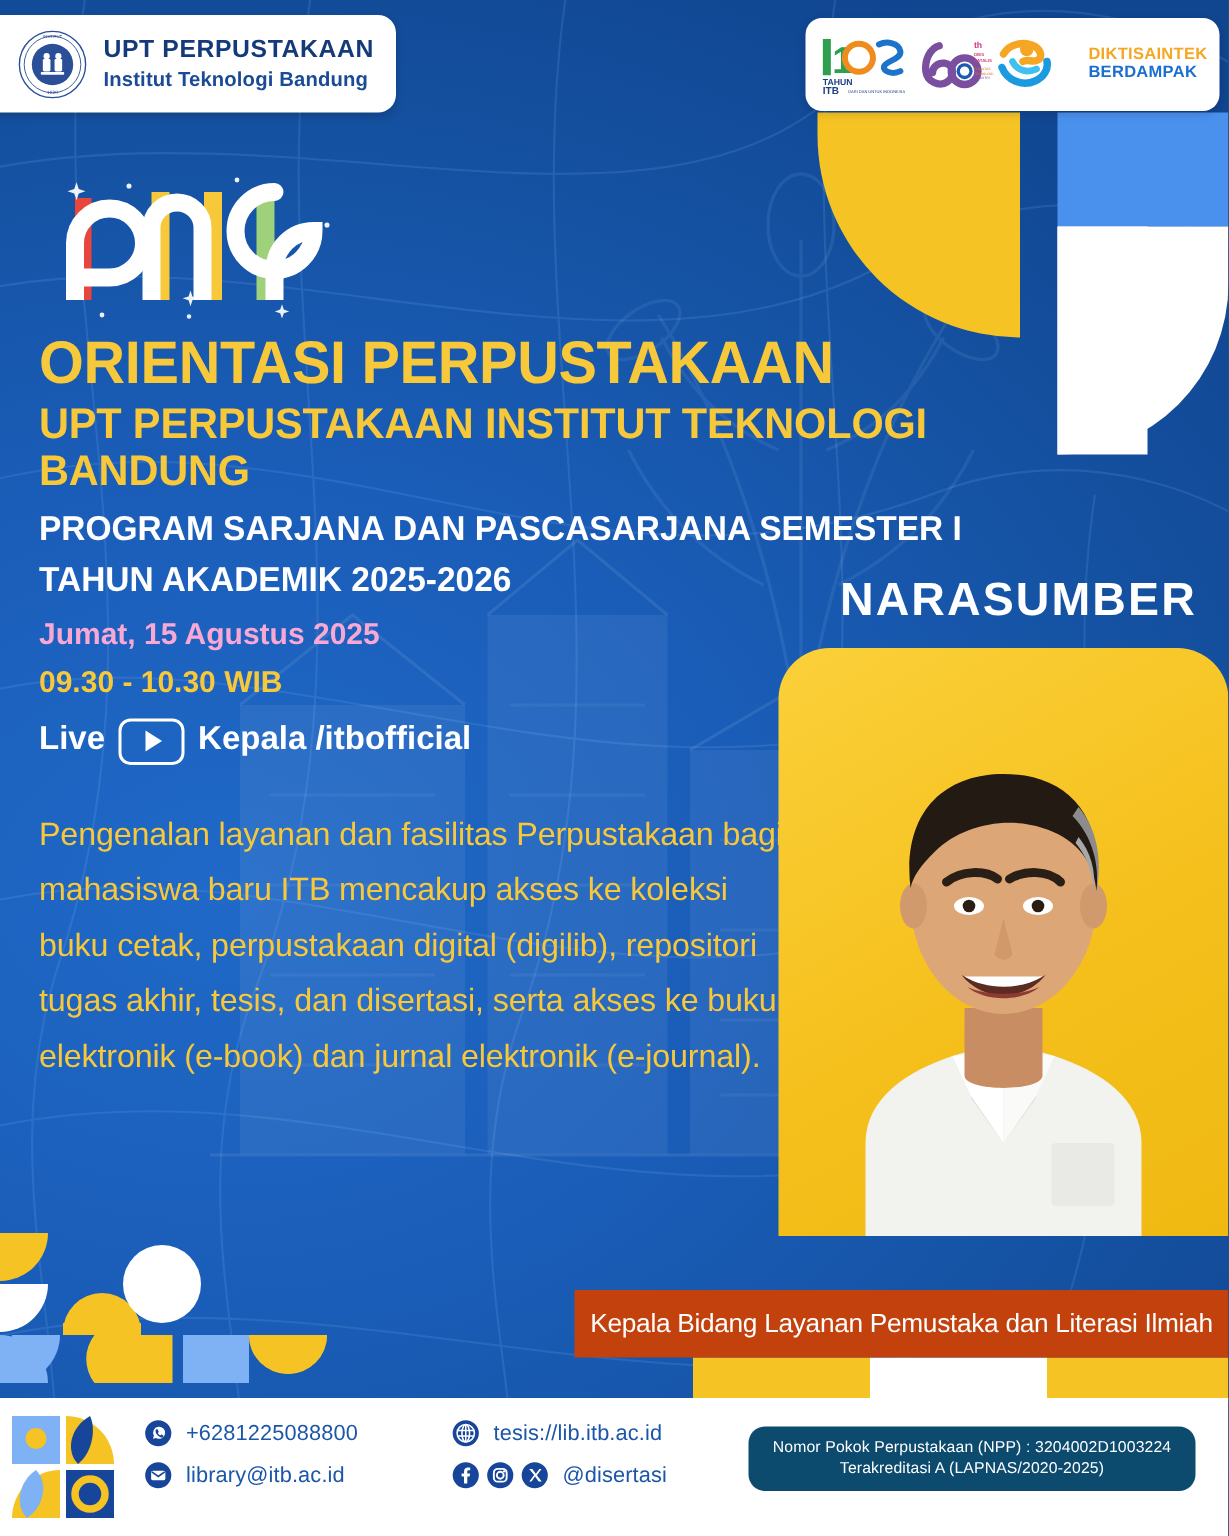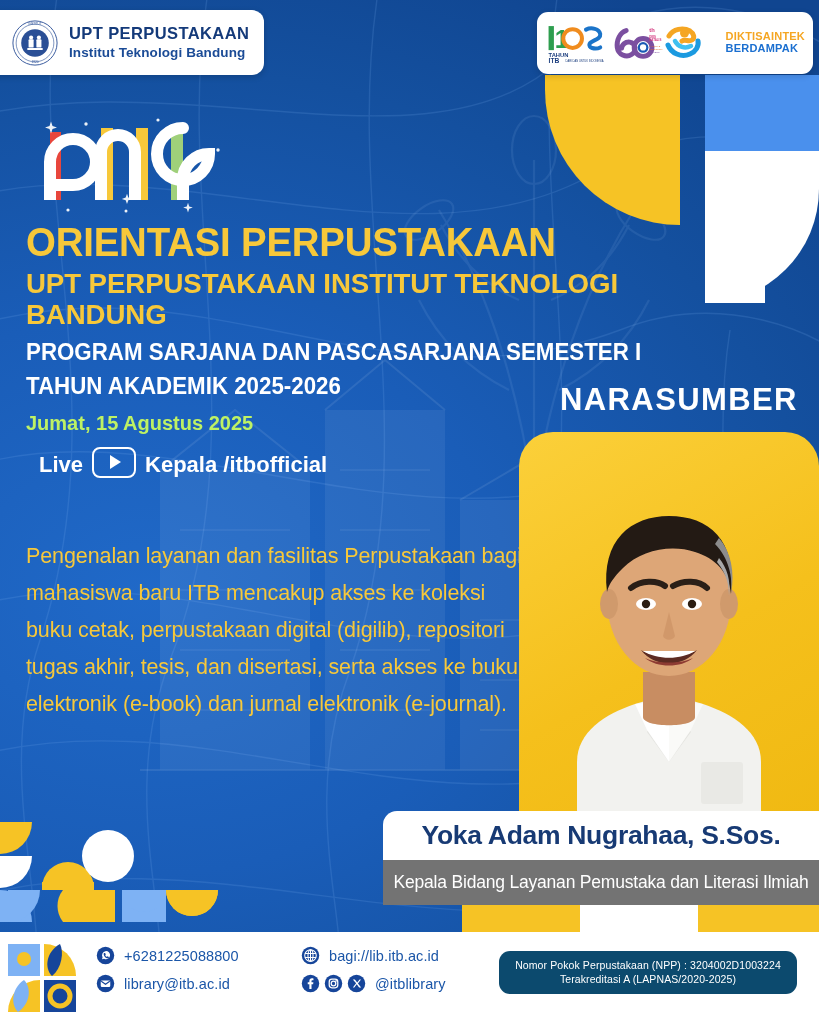--- a/index.html
+++ b/index.html
@@ -98,31 +98,30 @@
     font-size:23px; font-weight:bold; color:#ffffff;
     line-height:1.18; margin-top:9px;
     transform:scaleX(.97); transform-origin:left center;
   }
   .h-year {
     font-size:23px; font-weight:bold; color:#ffffff;
     line-height:1.18; margin-top:7px;
     transform:scaleX(.97); transform-origin:left center;
   }
   .h-date {
-    font-size:20px; font-weight:bold; color:#bef264;
+    font-size:20px; font-weight:bold; color:#f9a8d4;
     margin-top:11px;
   }
   .h-time {
     font-size:20px; font-weight:bold; color:#f7c83a;
     margin-top:9px;
   }
   .h-live {
-    display:flex; align-items:flex-end; gap:9px;
+    display:flex; align-items:flex-start; gap:9px;
     margin-top:12px;
-    margin-left:13px;
   }
   .h-live .lbl { font-size:22px; font-weight:bold; color:#fff; }
   .yt-box {
     width:44px; height:31px;
     border:2.6px solid #fff; border-radius:8px;
     display:flex; align-items:center; justify-content:center;
   }
   .yt-tri {
     width:0; height:0;
     border-left:11px solid #fff;
@@ -170,21 +169,21 @@
     border-top-left-radius:14px;
     display:flex; align-items:center; justify-content:center;
   }
   .name-white span {
     font-size:26.5px; font-weight:bold; color:#173a74;
     letter-spacing:-.3px;
   }
   .name-blue {
     position:absolute; left:383px; top:860px;
     width:436px; height:45px;
-    background:#737373;
+    background:#c2410c;
     display:flex; align-items:center; justify-content:center;
   }
   .name-blue span {
     font-size:17.5px; color:#ffffff; letter-spacing:-.2px;
   }
 
   
   .deco { position:absolute; left:0; top:822px; width:230px; height:115px; }
 
   
@@ -367,20 +366,21 @@
       <circle cx="98" cy="99" r="1.5"></circle>
     </g>
   </svg>
 
   <div class="headline">
     <div class="h-title">ORIENTASI PERPUSTAKAAN</div>
     <div class="h-sub">UPT PERPUSTAKAAN INSTITUT TEKNOLOGI BANDUNG</div>
     <div class="h-prog">PROGRAM SARJANA DAN PASCASARJANA SEMESTER I</div>
     <div class="h-year">TAHUN AKADEMIK 2025-2026</div>
     <div class="h-date">Jumat, 15 Agustus 2025</div>
+    <div class="h-time">09.30 - 10.30 WIB</div>
     <div class="h-live">
       <span class="lbl">Live</span>
       <span class="yt-box">
         <span class="yt-tri"></span>
       </span>
       <span class="lbl">Kepala /itbofficial</span>
     </div>
   </div>
 
   <div class="body-par">Pengenalan layanan dan fasilitas Perpustakaan bagi mahasiswa baru ITB mencakup akses ke koleksi buku cetak, perpustakaan digital (digilib), repositori tugas akhir, tesis, dan disertasi, serta akses ke buku elektronik (e-book) dan jurnal elektronik (e-journal).</div>
@@ -421,23 +421,20 @@
       <path d="M122,218 C136,236 164,236 178,218 C166,226 134,226 122,218 Z" fill="#5c2b22"></path>
       <path d="M124,219 C138,228 162,228 176,219 Z" fill="#ffffff"></path>
       <path d="M126,226 C138,236 162,236 174,226 C162,232 138,232 126,226 Z" fill="#8d3b32"></path>
     </svg>
   </div>
 
   <div class="stripe s1"></div>
   <div class="stripe s2"></div>
   <div class="stripe s3"></div>
 
-  <div class="name-white">
-    <span>Yoka Adam Nugrahaa, S.Sos.</span>
-  </div>
   <div class="name-blue">
     <span>Kepala Bidang Layanan Pemustaka dan Literasi Ilmiah</span>
   </div>
 
   <svg class="deco" viewBox="0 0 230 115">
     <path d="M0,0 L32,0 A32,32 0 0,1 0,32 Z" fill="#f6c325"></path>
     <path d="M0,34 L32,34 A32,32 0 0,1 0,66 Z" fill="#ffffff"></path>
     <path d="M0,68 A32,32 0 0,0 32,100 L32,68 Z" fill="#7eb2f4" transform="rotate(180 16 84)"></path>
     <path d="M42,68 L74,68 A32,32 0 0,1 42,100 Z" fill="#7eb2f4" opacity="0"></path>
     <path d="M8,68 L40,68 A32,32 0 0,1 8,100 Z" fill="#7eb2f4"></path>
@@ -485,21 +482,21 @@
 
       <div class="ct">
         <svg width="19" height="19" viewBox="0 0 24 24">
           <circle cx="12" cy="12" r="11" fill="#16459a"></circle>
           <g fill="none" stroke="#ffffff" stroke-width="1.3">
             <circle cx="12" cy="12" r="7.3"></circle>
             <ellipse cx="12" cy="12" rx="3.2" ry="7.3"></ellipse>
             <path d="M4.9 9.6 H19.1 M4.9 14.4 H19.1 M12 4.7 V19.3"></path>
           </g>
         </svg>
-        <span class="txt">bagi://lib.itb.ac.id</span>
+        <span class="txt">tesis://lib.itb.ac.id</span>
       </div>
 
       <div class="ct">
         <svg width="19" height="19" viewBox="0 0 24 24">
           <circle cx="12" cy="12" r="11" fill="#16459a"></circle>
           <rect x="6" y="8.3" width="12" height="8" rx="1.6" fill="#ffffff"></rect>
           <path d="M6.6 9.2 L12 13 L17.4 9.2" fill="none" stroke="#16459a" stroke-width="1.4"></path>
         </svg>
         <span class="txt">library@itb.ac.id</span>
       </div>
@@ -514,21 +511,21 @@
             <circle cx="12" cy="12" r="11" fill="#16459a"></circle>
             <rect x="6.6" y="6.6" width="10.8" height="10.8" rx="3.4" fill="none" stroke="#ffffff" stroke-width="1.6"></rect>
             <circle cx="12" cy="12" r="2.9" fill="none" stroke="#ffffff" stroke-width="1.6"></circle>
             <circle cx="15.3" cy="8.7" r="1" fill="#ffffff"></circle>
           </svg>
           <svg width="19" height="19" viewBox="0 0 24 24">
             <circle cx="12" cy="12" r="11" fill="#16459a"></circle>
             <path d="M7.3 6.8 h2.6 l3 4 3-4 h1.8 l-3.9 5.2 4.1 5.2 h-2.6 l-3-4.1 -3.1 4.1 H7.4 l4.1-5.4 Z" fill="#ffffff"></path>
           </svg>
         </span>
-        <span class="txt">@itblibrary</span>
+        <span class="txt">@disertasi</span>
       </div>
     </div>
 
     <div class="npp-badge">
       <div>Nomor Pokok Perpustakaan (NPP) : 3204002D1003224</div>
       <div>Terakreditasi A (LAPNAS/2020-2025)</div>
     </div>
   </div>
 
 </div>

